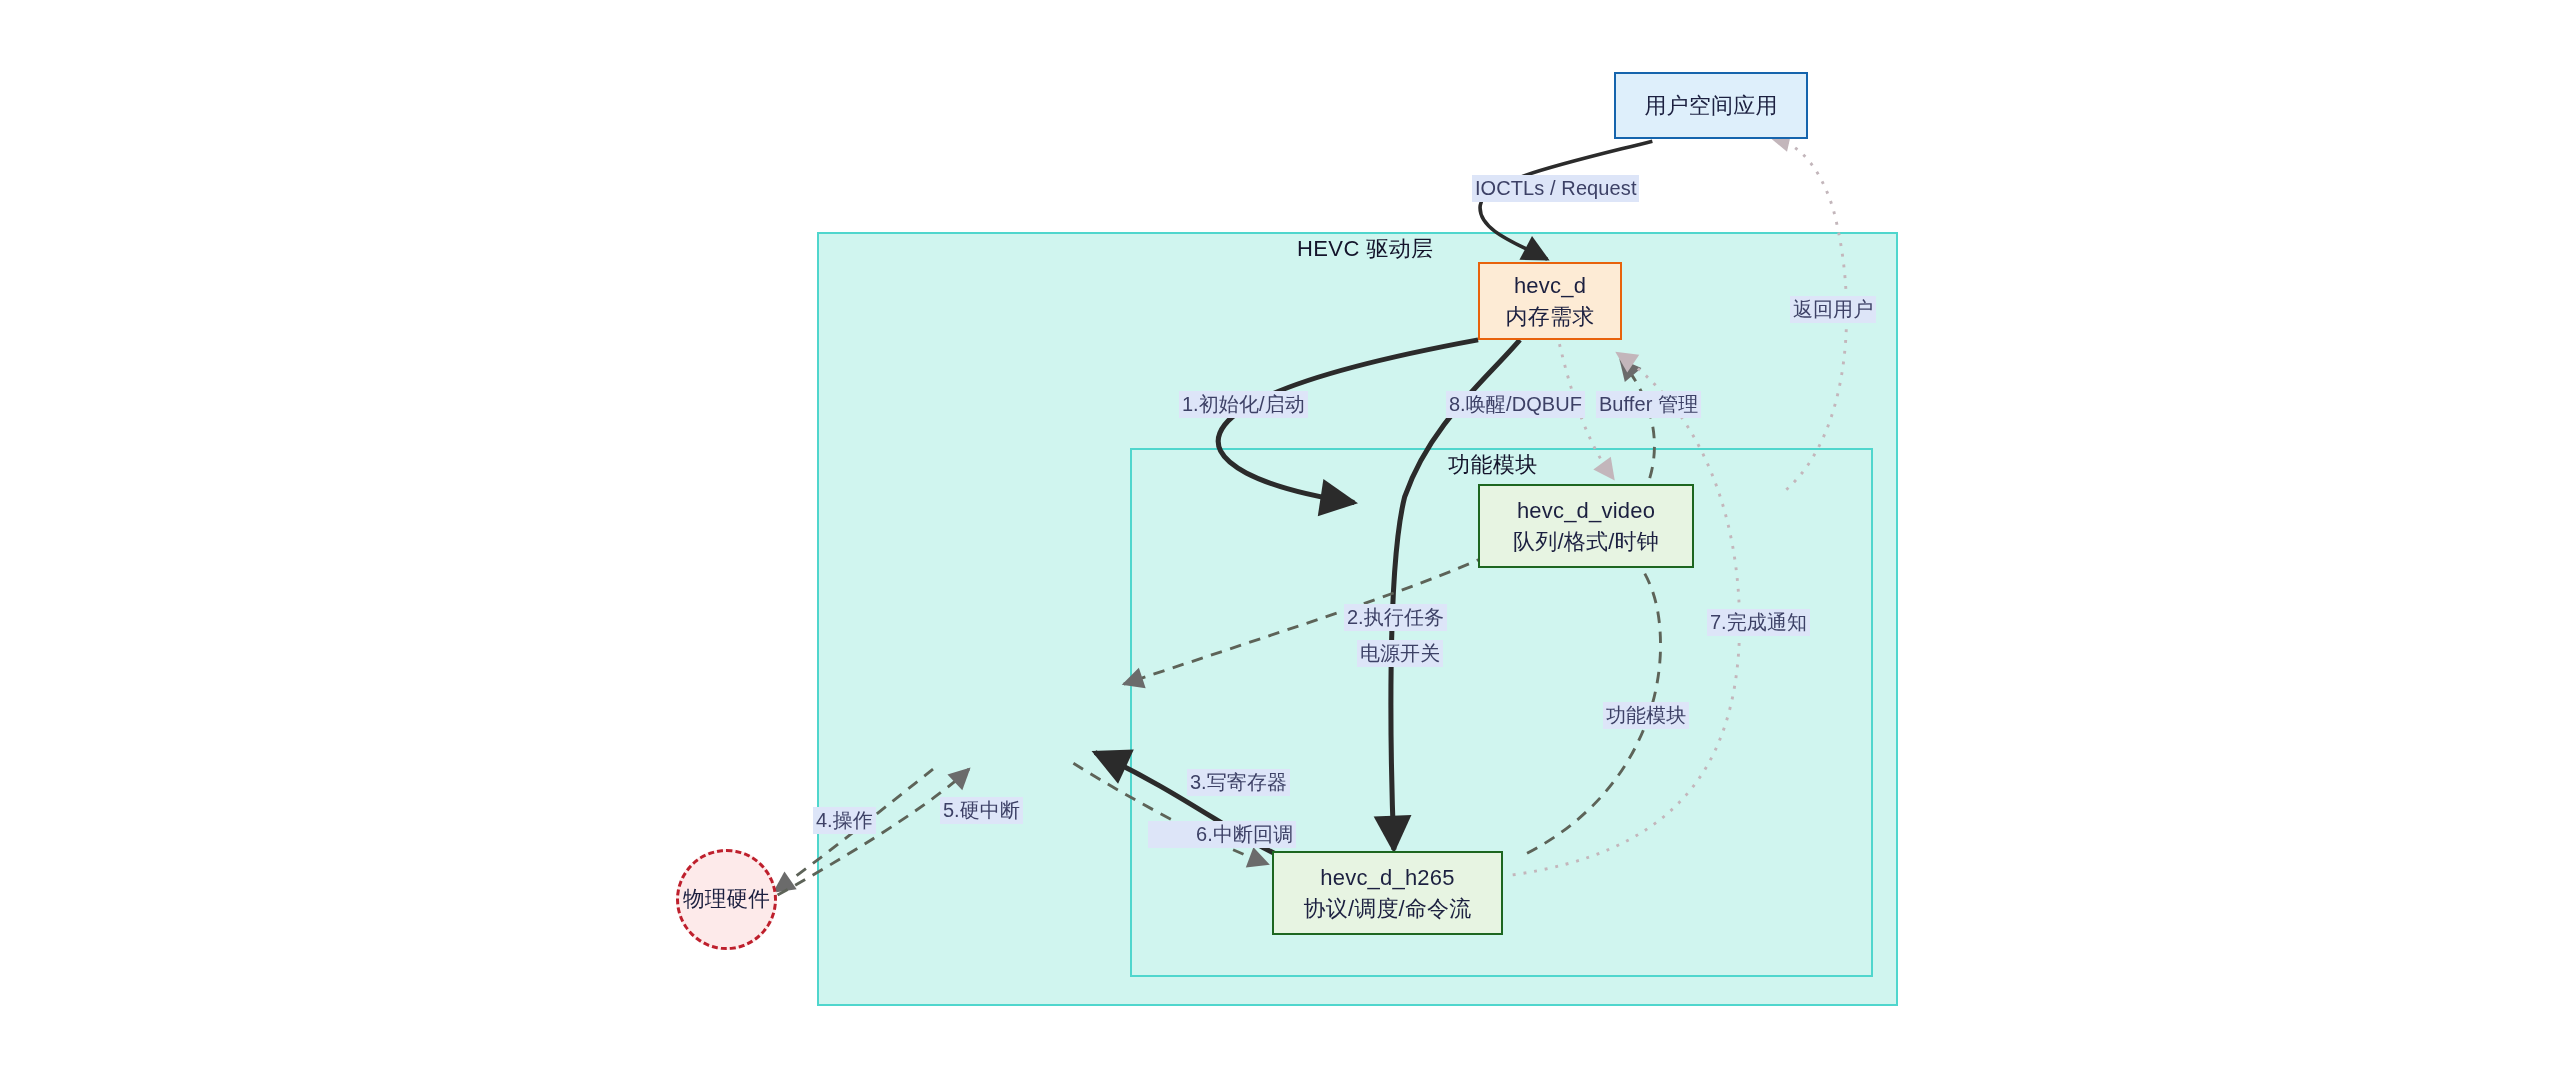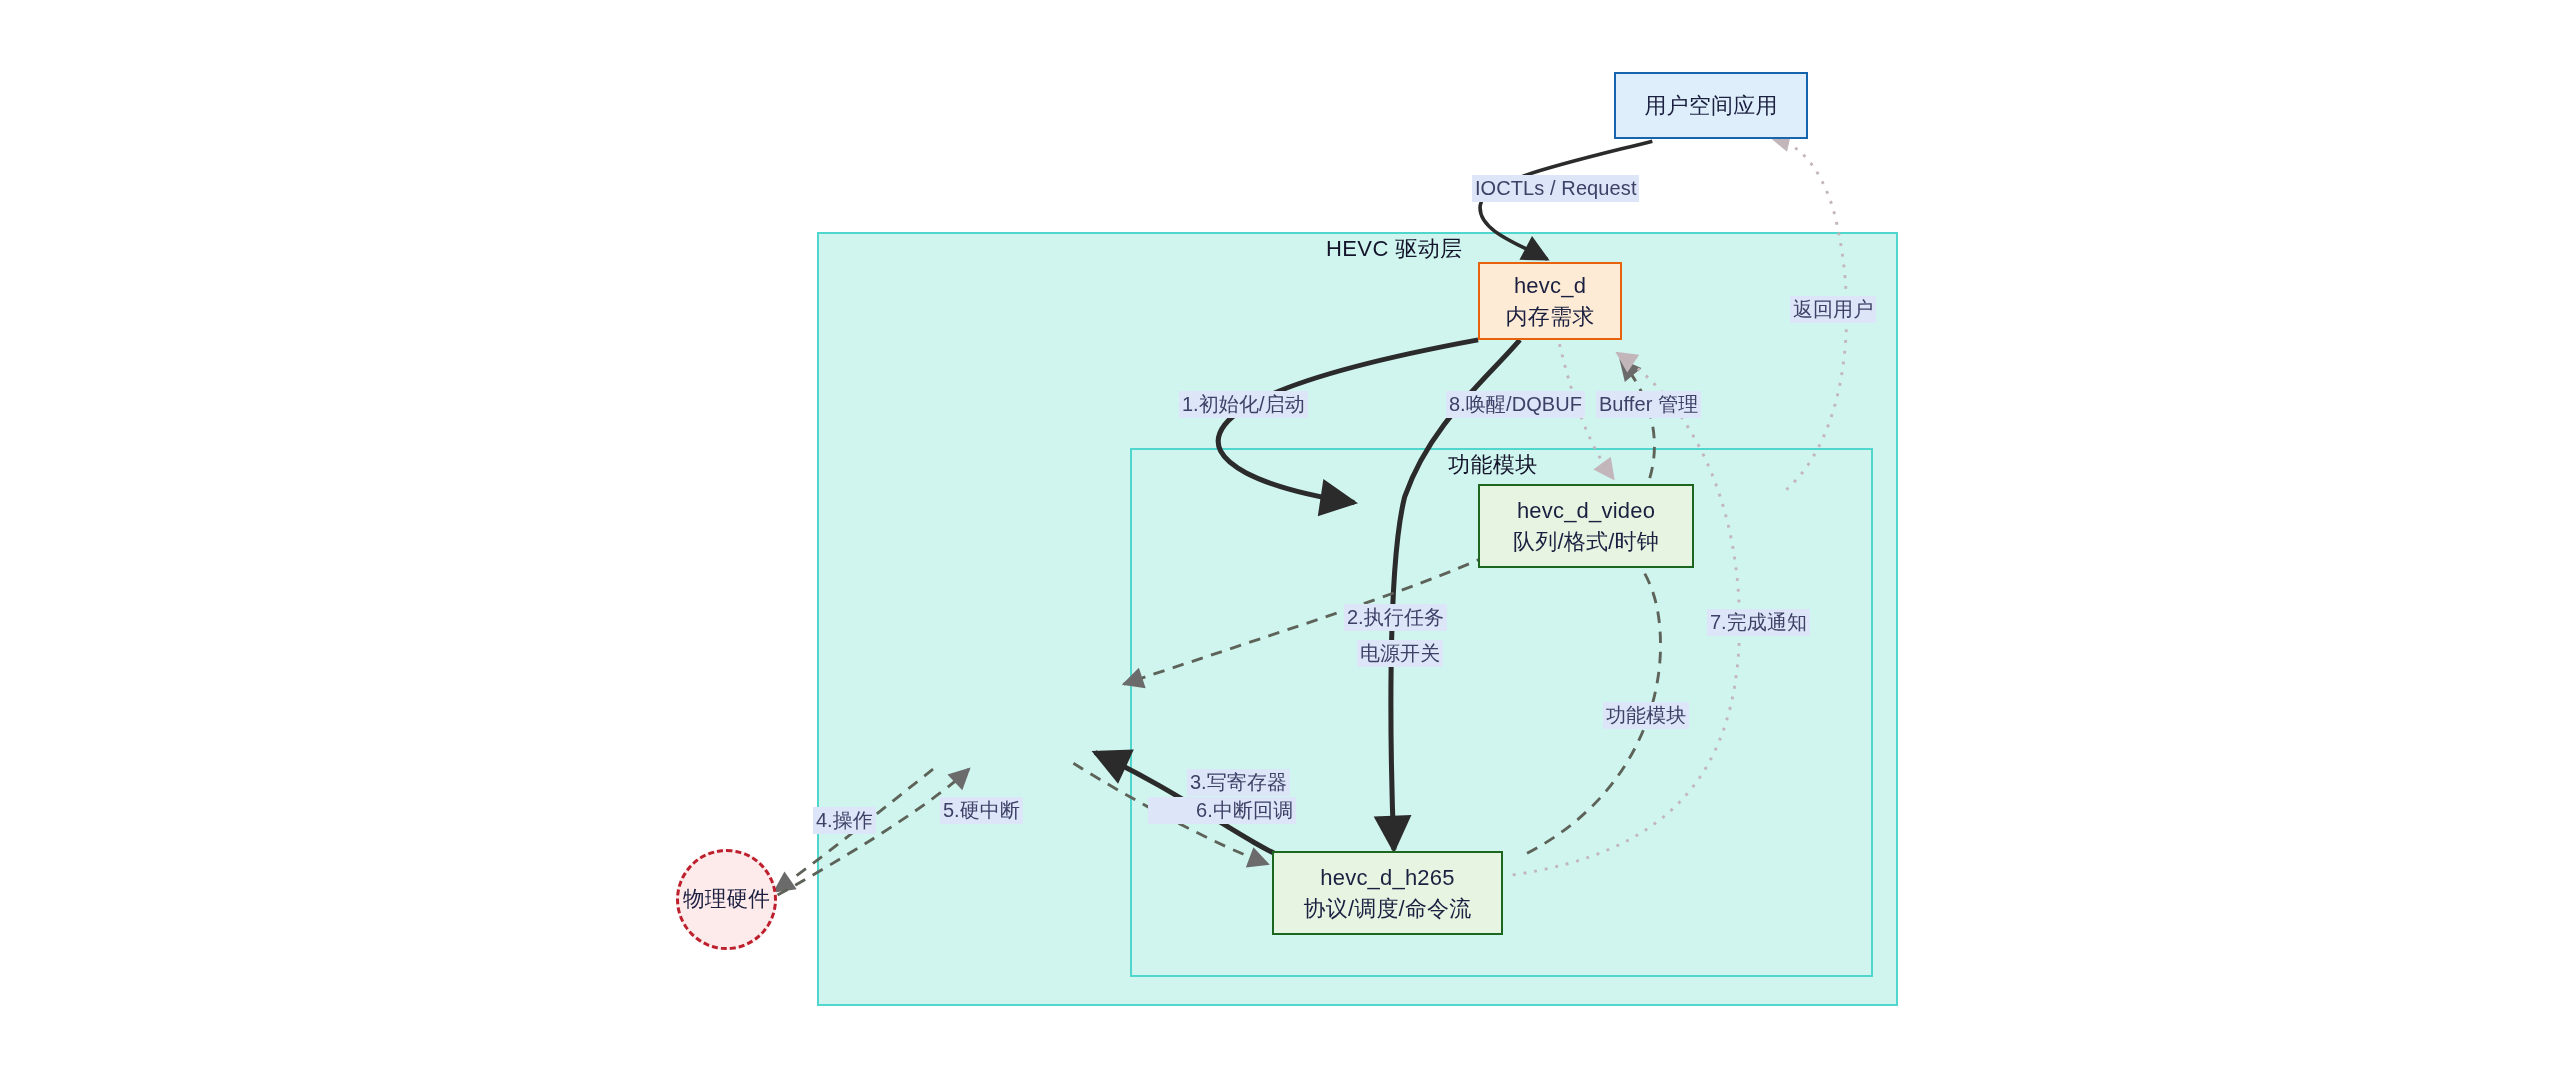--- a/index.html
+++ b/index.html
@@ -96,21 +96,21 @@
     line-height: 1.22;
     letter-spacing: 0.1px;
   }
 </style>
 </head>
 <body>
 
 <div id="diagram-root">
 
   <div class="subgraph-box" style="left:817px; top:232px; width:1081px; height:774px;"></div>
-  <div class="subgraph-title" style="left:1297px; top:234px;margin-left:29px;">HEVC 驱动层</div>
+  <div class="subgraph-title" style="left:1297px; top:234px;">HEVC 驱动层</div>
 
   <div class="subgraph-box inner" style="left:1130px; top:448px; width:743px; height:529px;"></div>
   <div class="subgraph-title" style="left:1448px; top:450px;">功能模块</div>
 
   <svg class="layer" viewBox="0 0 3576 1504">
     <defs>
       <marker id="ah-solid" viewBox="0 0 12 12" refX="10" refY="6" markerWidth="9" markerHeight="9" orient="auto-start-reverse">
         <path d="M 1 1 L 11 6 L 1 11 z" fill="#2b2b2b"></path>
       </marker>
       <marker id="ah-dash" viewBox="0 0 12 12" refX="10" refY="6" markerWidth="9" markerHeight="9" orient="auto-start-reverse">
@@ -185,20 +185,20 @@
   <div class="edge-label" style="left:1344px; top:604px;">2.执行任务</div>
 
   <div class="edge-label" style="left:1357px; top:640px;">电源开关</div>
 
   <div class="edge-label" style="left:1707px; top:609px;">7.完成通知</div>
 
   <div class="edge-label" style="left:1603px; top:702px;">功能模块</div>
 
   <div class="edge-label" style="left:1187px; top:769px;">3.写寄存器</div>
 
-  <div class="edge-label" style="left:1148px; top:797px;padding-left:48px;">6.中断回调</div>
+  <div class="edge-label" style="left:1148px; top:821px;padding-left:48px;">6.中断回调</div>
 
   <div class="edge-label" style="left:813px; top:807px;">4.操作</div>
 
   <div class="edge-label" style="left:940px; top:797px;">5.硬中断</div>
 
 </div>
 
 
 </body></html>

